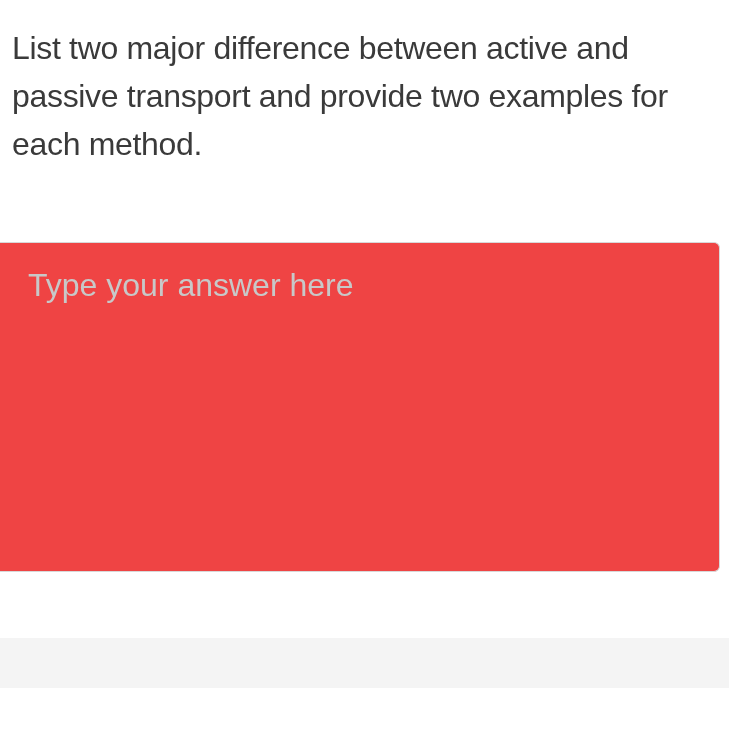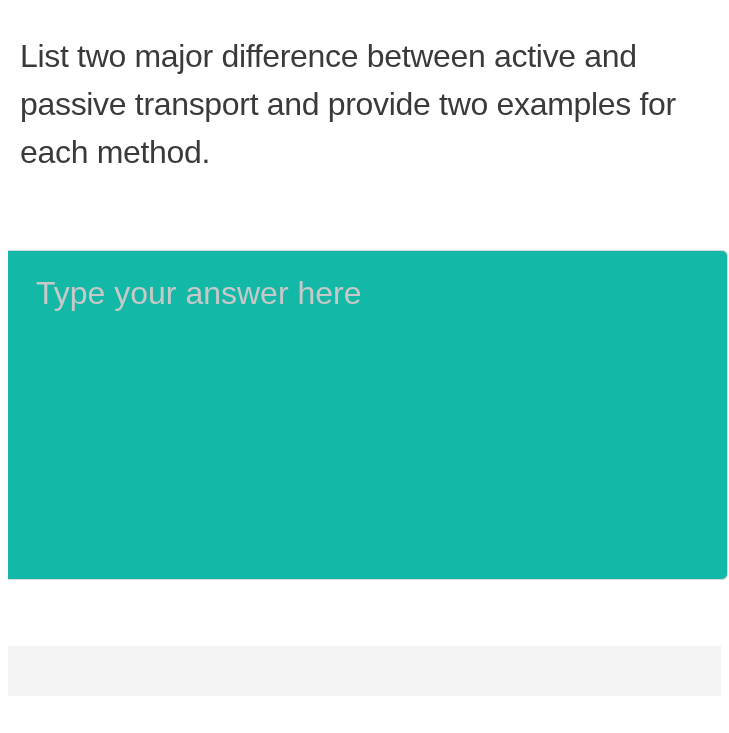--- a/index.html
+++ b/index.html
@@ -8,21 +8,21 @@
       box-sizing: border-box;
     }
     body {
       font-family: -apple-system, BlinkMacSystemFont, "Segoe UI", Helvetica, Arial, sans-serif;
       background: #ffffff;
       width: 729px;
       height: 733px;
       overflow: hidden;
     }
     .container {
-      padding: 8px;
+      padding: 0;
     }
     .question-text {
       font-size: 32px;
       line-height: 1.5;
       color: #3a3a3a;
       font-weight: 400;
       padding: 24px 12px 0 12px;
       letter-spacing: -0.01em;
     }
     .answer-area {
@@ -31,21 +31,21 @@
       height: 330px;
       border: 1px solid #d8d8d8;
       border-left: none;
       border-radius: 0 6px 6px 0;
       padding: 24px 28px;
       font-size: 32px;
       font-family: inherit;
       color: #333;
       resize: none;
       outline: none;
-      background: #14b8a6;
+      background: #ef4444;
     }
     .answer-area::placeholder {
       color: #c8c8c8;
       font-weight: 300;
     }
     .footer-bar {
       margin-top: 62px;
       width: 100%;
       height: 50px;
       background: #f4f4f4;

